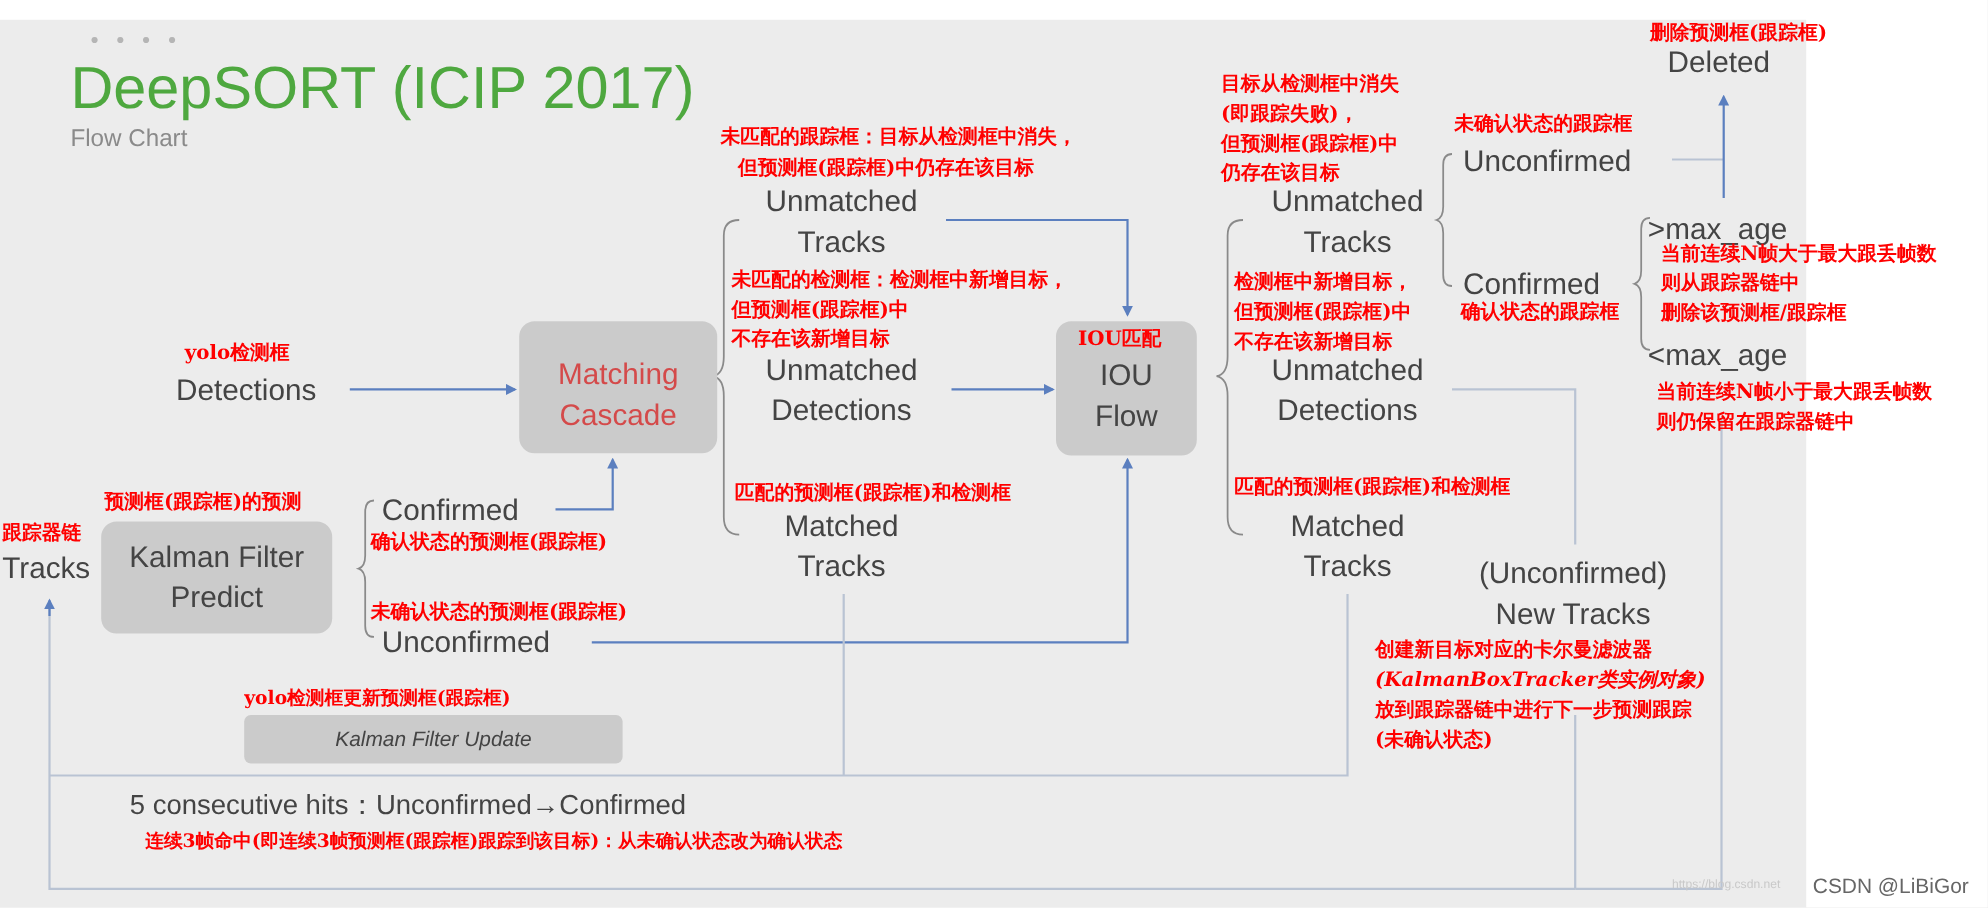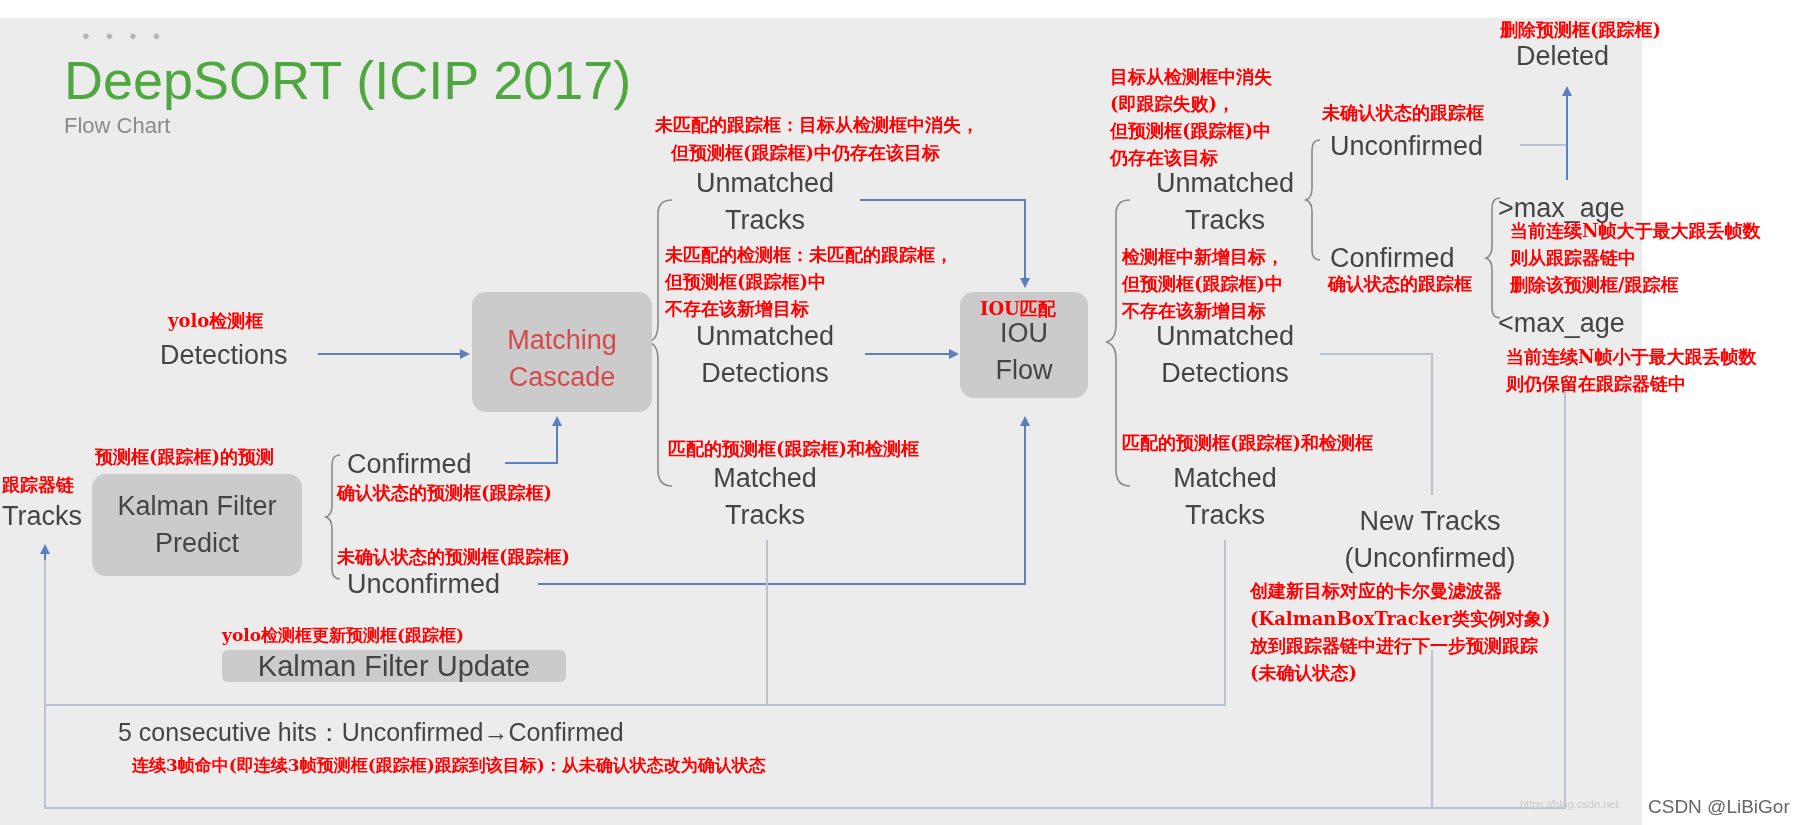--- a/index.html
+++ b/index.html
@@ -106,35 +106,35 @@
   <span>Cascade</span>
 </div>
 
 <div class="abs red" style="left:655px;top:112px;">未匹配的跟踪框：目标从检测框中消失，</div>
 <div class="abs red" style="left:655px;top:140px;margin-left:16px;">但预测框(跟踪框)中仍存在该目标</div>
 <div class="abs gray" style="left:680px;top:165px;width:170px;">
   <div>Unmatched</div>
   <div>Tracks</div>
 </div>
 
-<div class="abs red" style="left:665px;top:242px;">未匹配的检测框：未匹配的跟踪框，</div>
+<div class="abs red" style="left:665px;top:242px;">未匹配的检测框：检测框中新增目标，</div>
 <div class="abs red" style="left:665px;top:269px;">但预测框(跟踪框)中</div>
 <div class="abs red" style="left:665px;top:296px;">不存在该新增目标</div>
 <div class="abs gray" style="left:680px;top:318px;width:170px;">
   <div>Unmatched</div>
   <div>Detections</div>
 </div>
 
 <div class="abs red" style="left:668px;top:436px;">匹配的预测框(跟踪框)和检测框</div>
 <div class="abs gray" style="left:680px;top:460px;width:170px;">
   <div>Matched</div>
   <div>Tracks</div>
 </div>
 
-<div class="box" style="left:960px;top:292px;width:128px;height:106px;padding-top:14px;box-sizing:border-box;">
+<div class="box" style="left:960px;top:292px;width:128px;height:122px;padding-top:14px;box-sizing:border-box;">
   <span>IOU</span>
   <span>Flow</span>
 </div>
 <div class="abs red" style="left:980px;top:296px;">IOU匹配</div>
 
 <div class="abs red" style="left:1110px;top:64px;">目标从检测框中消失</div>
 <div class="abs red" style="left:1110px;top:91px;">(即跟踪失败)，</div>
 <div class="abs red" style="left:1110px;top:118px;">但预测框(跟踪框)中</div>
 <div class="abs red" style="left:1110px;top:145px;">仍存在该目标</div>
 <div class="abs gray" style="left:1140px;top:165px;width:170px;">
@@ -166,30 +166,30 @@
 
 <div class="abs gray" style="left:1498px;top:190px;">&gt;max_age</div>
 <div class="abs red" style="left:1510px;top:218px;">当前连续N帧大于最大跟丢帧数</div>
 <div class="abs red" style="left:1510px;top:245px;">则从跟踪器链中</div>
 <div class="abs red" style="left:1510px;top:272px;">删除该预测框/跟踪框</div>
 <div class="abs gray" style="left:1498px;top:305px;">&lt;max_age</div>
 <div class="abs red" style="left:1506px;top:344px;">当前连续N帧小于最大跟丢帧数</div>
 <div class="abs red" style="left:1506px;top:371px;">则仍保留在跟踪器链中</div>
 
 <div class="abs gray" style="left:1330px;top:503px;width:200px;">
+  <div>(Unconfirmed)</div>
   <div>New Tracks</div>
-  <div>(Unconfirmed)</div>
 </div>
 <div class="abs red" style="left:1250px;top:578px;">创建新目标对应的卡尔曼滤波器</div>
-<div class="abs red" style="left:1250px;top:606px;">(KalmanBoxTracker类实例对象)</div>
+<div class="abs red" style="left:1250px;top:606px;font-style:italic;">(KalmanBoxTracker类实例对象)</div>
 <div class="abs red" style="left:1250px;top:633px;">放到跟踪器链中进行下一步预测跟踪</div>
 <div class="abs red" style="left:1250px;top:660px;">(未确认状态)</div>
 
 <div class="abs red red-sm" style="left:222px;top:623px;">yolo检测框更新预测框(跟踪框)</div>
-<div class="box" style="left:222px;top:650px;width:344px;height:32px;border-radius:6px;font-size:29px;">
+<div class="box" style="left:222px;top:650px;width:344px;height:44px;border-radius:6px;font-size:19px;font-style:italic;">
   <span>Kalman Filter Update</span>
 </div>
 
 <div class="abs gray" style="left:118px;top:714px;font-size:25px;">5 consecutive hits：Unconfirmed→Confirmed</div>
 <div class="abs red red-sm" style="left:132px;top:753px;">连续3帧命中(即连续3帧预测框(跟踪框)跟踪到该目标)：从未确认状态改为确认状态</div>
 
 <div class="abs watermark" style="left:1520px;top:798px;">https://blog.csdn.net</div>
 <div class="abs csdn" style="left:1648px;top:796px;">CSDN @LiBiGor</div>
 
 </body></html>

